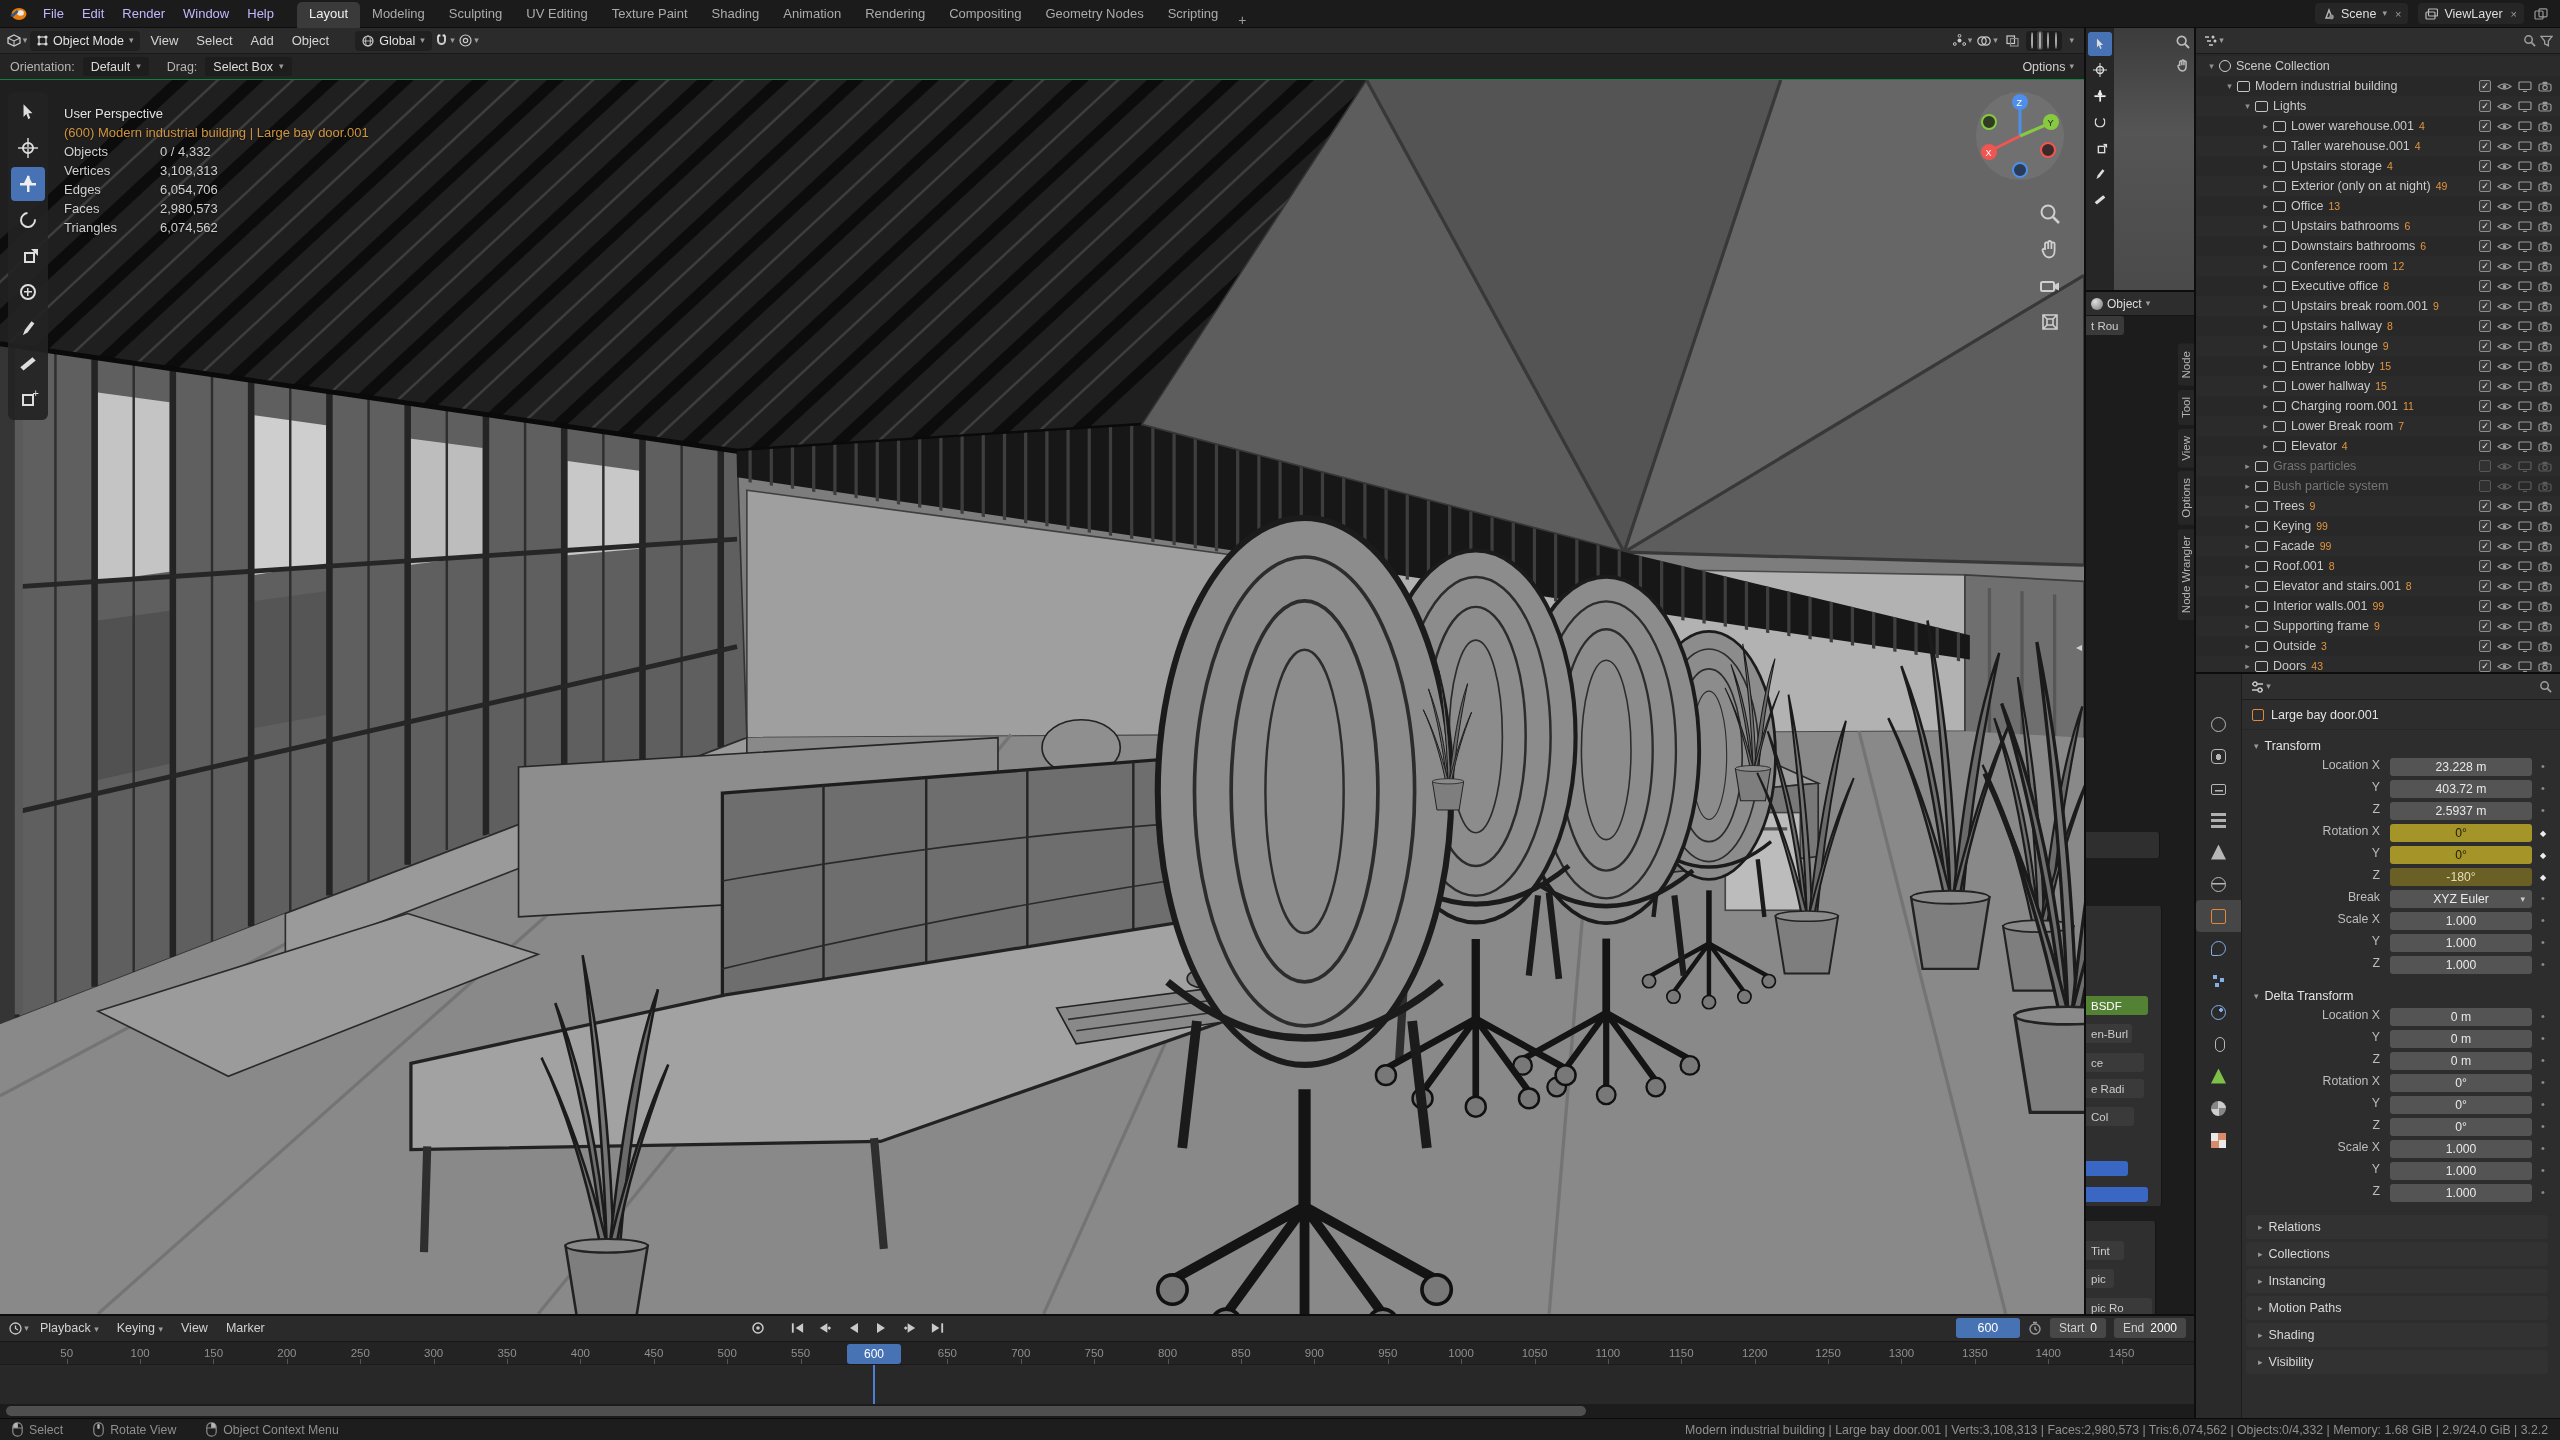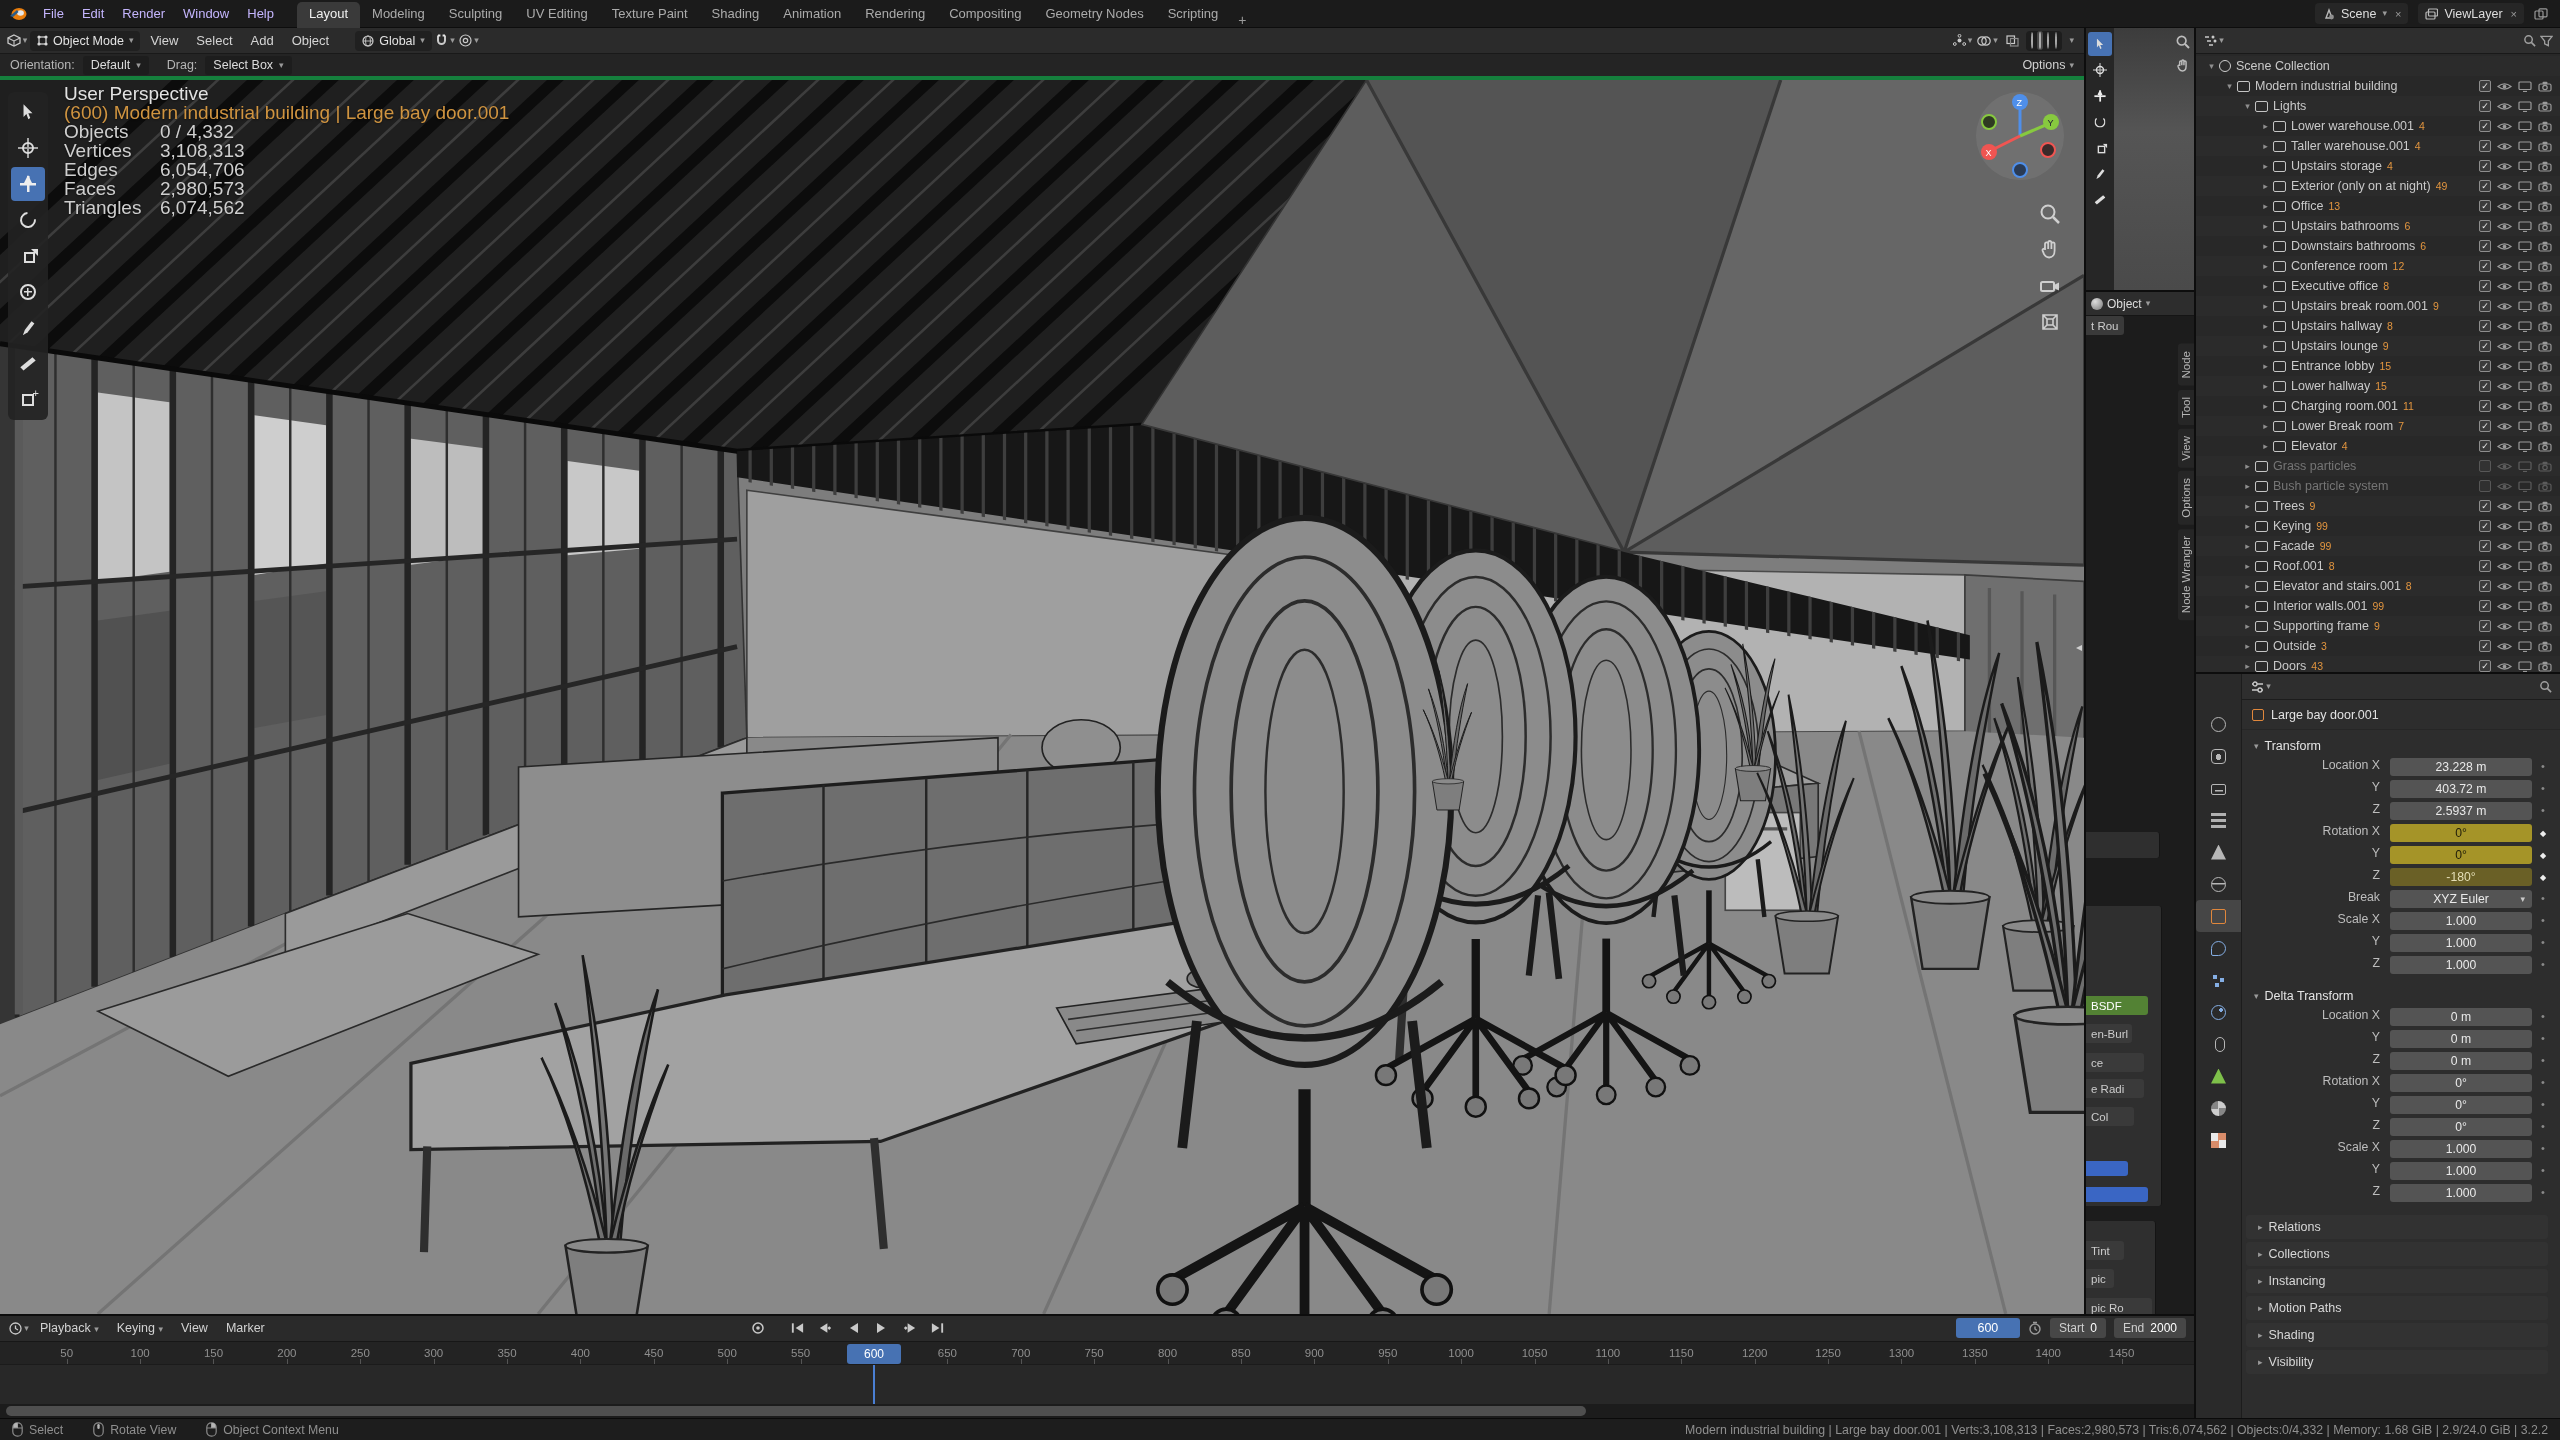--- a/index.html
+++ b/index.html
@@ -33,29 +33,29 @@
   .hicon{height:20px;min-width:22px;display:flex;align-items:center;justify-content:center;border-radius:3px;gap:2px}
   .vp-right{margin-left:auto;display:flex;align-items:center;gap:3px}
   .shade-group{display:flex;align-items:center;background:#1d1d1d;border-radius:4px;height:20px;padding:0 3px;gap:2px}
   .shade-ball{width:15px;height:15px;border-radius:50%;border:1.5px solid #a9a9a9}
   .shade-ball.wire{background:linear-gradient(#a9a9a9,#a9a9a9) center/100% 1.5px no-repeat,linear-gradient(#a9a9a9,#a9a9a9) center/1.5px 100% no-repeat}
   .shade-ball.solid{background:#c9c9c9}
   .shade-ball.mat{background:conic-gradient(#c9c9c9 0 50%,#6f6f6f 0)}
   .shade-ball.rend{background:radial-gradient(circle at 35% 30%,#efefef 0 30%,#777 75%)}
   .shade-seg{border-radius:3px;padding:2px}
   .shade-seg.active{background:#474747}
-  #vp-tools-bar{height:26px;background:#242424;border-bottom:4px solid #15803d;display:flex;align-items:center;padding:0 10px;gap:8px;font-size:12.5px}
+  #vp-tools-bar{height:26px;background:#242424;border-bottom:1px solid #15803d;display:flex;align-items:center;padding:0 10px;gap:8px;font-size:12.5px}
   .ts-label{color:#b5b5b5}
   .ts-chip{display:flex;align-items:center;gap:6px;background:#1d1d1d;border-radius:3px;height:19px;padding:0 8px;color:#dcdcdc}
   .ts-right{margin-left:auto;display:flex;align-items:center;gap:4px;color:#d0d0d0}
   #vp-canvas{flex:1;position:relative;overflow:hidden;background:#7d7d7d}
   #vp-canvas>svg.scene{position:absolute;inset:0;width:100%;height:100%}
 
   
-  #vp-overlay{position:absolute;left:64px;top:4px;line-height:19px;font-size:19px;text-shadow:0 1px 2px rgba(0,0,0,.45)}
+  #vp-overlay{position:absolute;left:64px;top:24px;line-height:19px;font-size:13px;text-shadow:0 1px 2px rgba(0,0,0,.45)}
   #vp-overlay .persp{color:#e2e2e2}
   #vp-overlay .ctx{color:#d09440}
   .stat-row{display:flex}
   .stat-row .sl{width:96px;color:#cfcfcf}
   .stat-row .sv{color:#cfcfcf}
 
   
   #vp-toolbar{position:absolute;left:8px;top:12px;width:40px;background:rgba(35,35,35,.92);border-radius:6px;padding:3px;display:flex;flex-direction:column;gap:2px}
   .vtool{height:34px;border-radius:4px;display:flex;align-items:center;justify-content:center;position:relative}
   .vtool.active{background:#4772b3}

